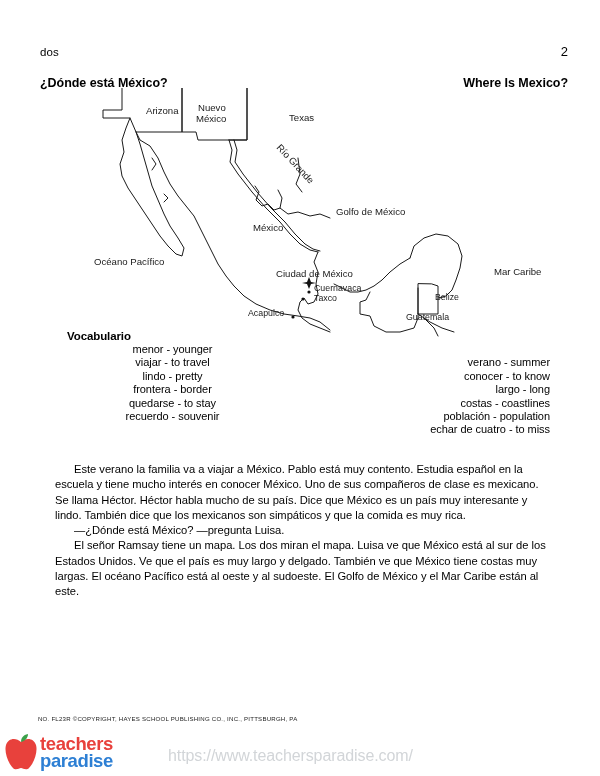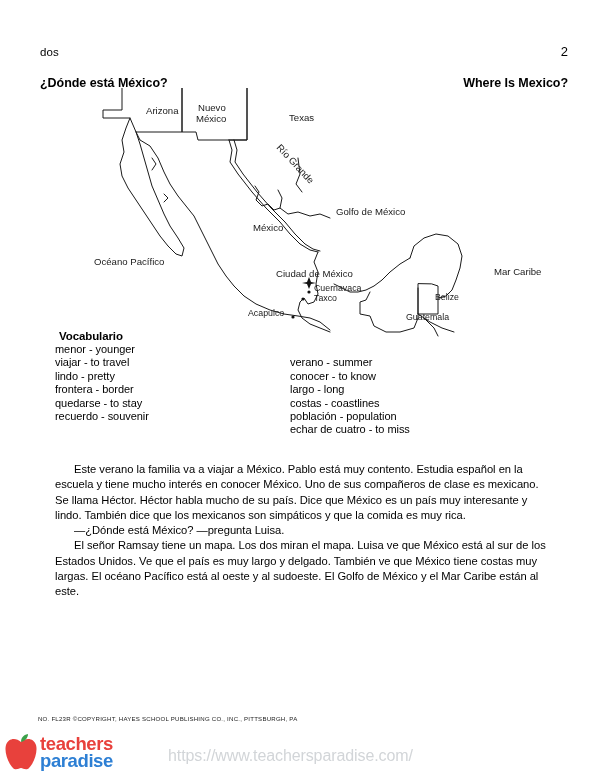--- a/index.html
+++ b/index.html
@@ -74,38 +74,38 @@
   .vocab {
     position: absolute;
     left: 55px;
     top: 330px;
     width: 500px;
   }
   .vocab-title {
     font-size: 11.5px;
     font-weight: bold;
     letter-spacing: -.1px;
-    margin: 0 0 1px 4px;
+    margin: 0 0 1px 12px;
   }
   .vocab-cols {
     display: flex;
   }
   .vocab-col {
     display: flex;
     flex-direction: column;
   }
-  .vocab-col.left { width: 235px; }
+  .vocab-col.left { width: 235px; text-align: center; }
   .vocab-col.right { width: 260px; }
   .vocab-item {
     font-size: 11px;
     line-height: 13.4px;
     white-space: nowrap;
     letter-spacing: -.05px;
   }
-  .vocab-col.right { padding-top: 13.4px; }
+  .vocab-col.right { padding-top: 13.4px; align-items: flex-end; }
 
   
   .body-copy {
     position: absolute;
     left: 55px;
     top: 462px;
     width: 492px;
     font-size: 11.2px;
     line-height: 15.3px;
     text-align: left;

